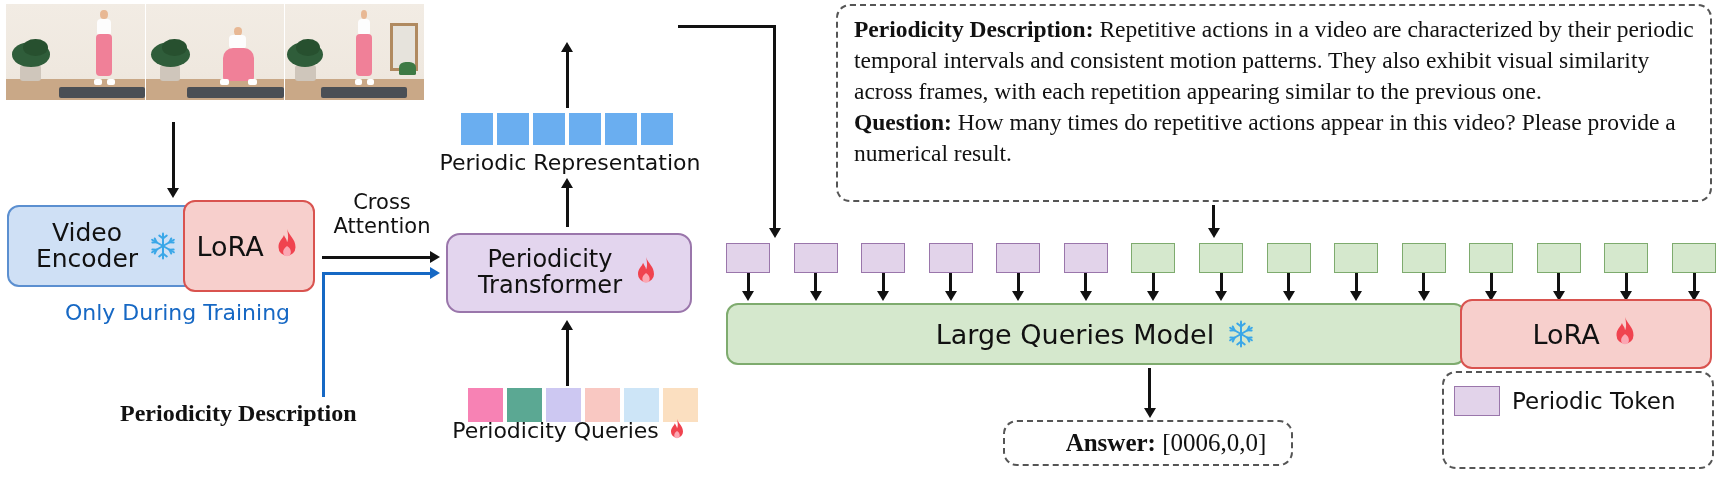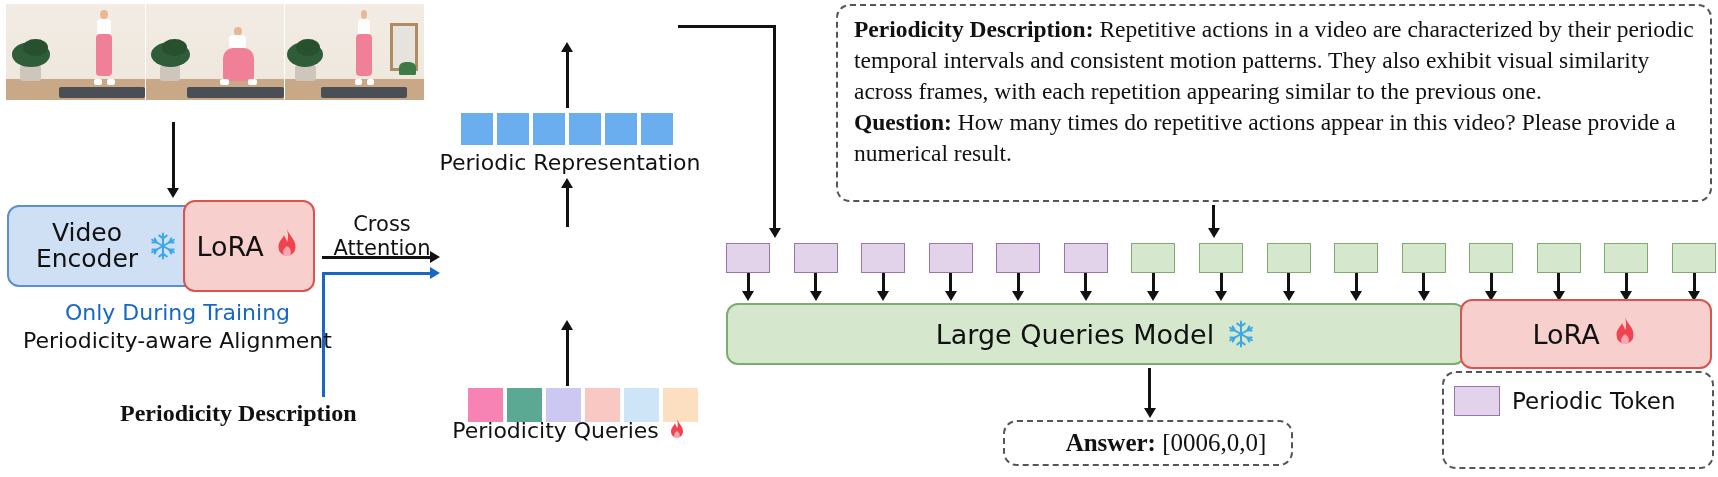--- a/index.html
+++ b/index.html
@@ -158,40 +158,51 @@
   <div class="abs modbox" style="left:183px;top:200px;width:132px;height:92px;background:#f7cfcc;border:2px solid #d9534f;border-radius:12px;">
     <div style="display:flex;align-items:center;gap:8px;">
       <span style="font-size:27px;color:#111;">LoRA</span>
       <svg width="30" height="34" viewBox="0 0 24 28">
         <path d="M12 0 C14 6 19 8 19 15 a7 7 0 0 1 -14 0 C5 10 8 9 9.5 5 C10.6 8 12 8.5 12 11 C13.4 8.6 13 4 12 0 Z" fill="#f0434f"></path>
         <path d="M12 14 c2.6 1.6 3.2 3.4 3.2 5.2 a3.2 3.2 0 0 1 -6.4 0 c0 -2 1.1 -3.6 3.2 -5.2 Z" fill="#fba7b3"></path>
       </svg>
     </div>
   </div>
 
-  <div class="abs" style="left:327px;top:213px;width:110px;text-align:center;font-size:21px;line-height:1.12;color:#111;">
+  <div class="abs" style="left:327px;top:191px;width:110px;text-align:center;font-size:21px;line-height:1.12;color:#111;">
     <div>Cross</div>
     <div>Attention</div>
   </div>
   <div class="abs">
     <div class="arrow-line" style="left:322px;top:256px;width:110px;height:3px;"></div>
     <div class="arrow-head-right" style="left:430px;top:251px;"></div>
   </div>
 
   <div class="abs">
     <div class="arrow-line blue-line" style="left:322px;top:272px;width:110px;height:3px;"></div>
     <div class="arrow-head-right blue" style="left:430px;top:267px;"></div>
     <div class="arrow-line blue-line" style="left:322px;top:272px;width:3px;height:125px;"></div>
     <div class="arrow-line blue-line" style="left:322px;top:394px;width:0px;height:3px;"></div>
   </div>
 
   <div class="abs" style="left:5px;top:300px;width:345px;text-align:center;font-size:22px;color:#1668c4;">Only During Training</div>
-  <div class="abs" style="left:5px;top:328px;width:345px;text-align:center;font-size:22px;color:#111;">Periodicity-aware Alignment</div>
   <div class="abs serif" style="left:120px;top:400px;font-size:24px;font-weight:bold;color:#111;">Periodicity Description</div>
 
+  <div class="abs modbox" style="left:446px;top:233px;width:246px;height:80px;background:#e3d5ee;border:2px solid #9a76ab;border-radius:14px;">
+    <div style="display:flex;align-items:center;gap:10px;">
+      <div style="text-align:center;font-size:24px;line-height:1.08;color:#111;">
+        <div>Periodicity</div>
+        <div>Transformer</div>
+      </div>
+      <svg width="28" height="32" viewBox="0 0 24 28">
+        <path d="M12 0 C14 6 19 8 19 15 a7 7 0 0 1 -14 0 C5 10 8 9 9.5 5 C10.6 8 12 8.5 12 11 C13.4 8.6 13 4 12 0 Z" fill="#f0434f"></path>
+        <path d="M12 14 c2.6 1.6 3.2 3.4 3.2 5.2 a3.2 3.2 0 0 1 -6.4 0 c0 -2 1.1 -3.6 3.2 -5.2 Z" fill="#fba7b3"></path>
+      </svg>
+    </div>
+  </div>
 
   <div class="abs">
     <div class="arrow-line" style="left:566px;top:328px;width:3px;height:58px;"></div>
     <div class="arrow-head-up" style="left:561px;top:320px;"></div>
   </div>
 
   <div class="abs" id="queries-row" style="left:468px;top:388px;display:flex;gap:4px;">
       <div style="width: 35px; height: 34px; background: rgb(247, 130, 180);"></div>
       <div style="width: 35px; height: 34px; background: rgb(91, 168, 147);"></div>
       <div style="width: 35px; height: 34px; background: rgb(205, 200, 242);"></div>

